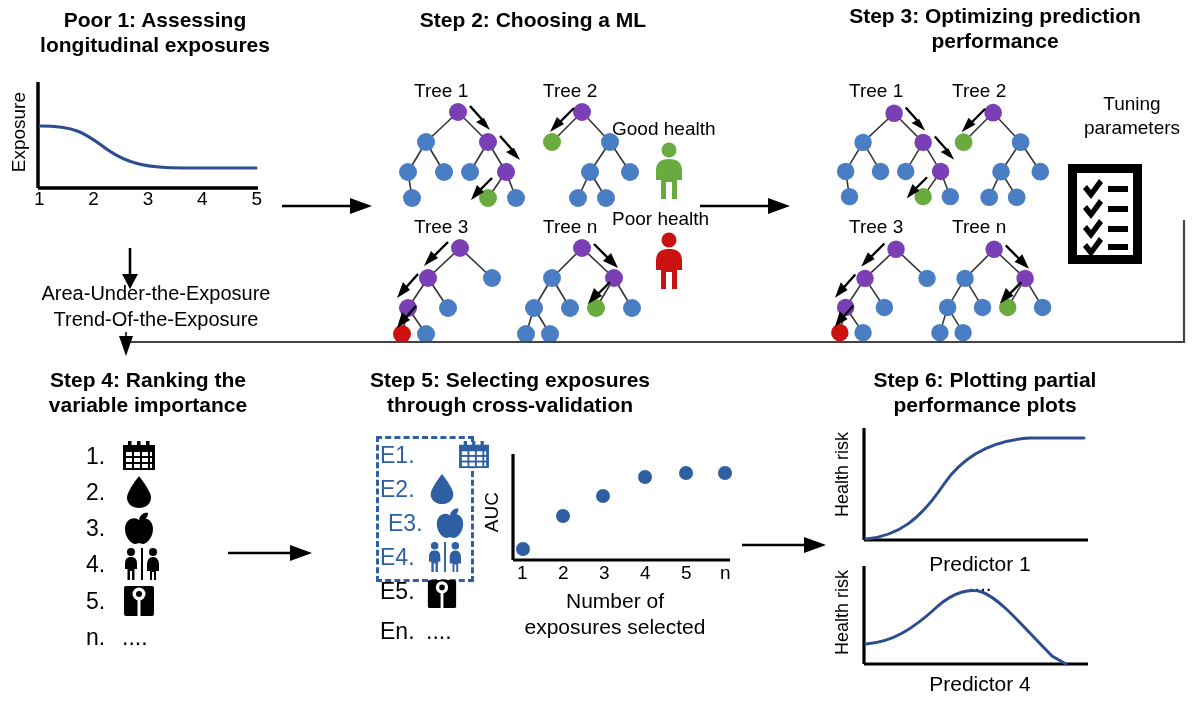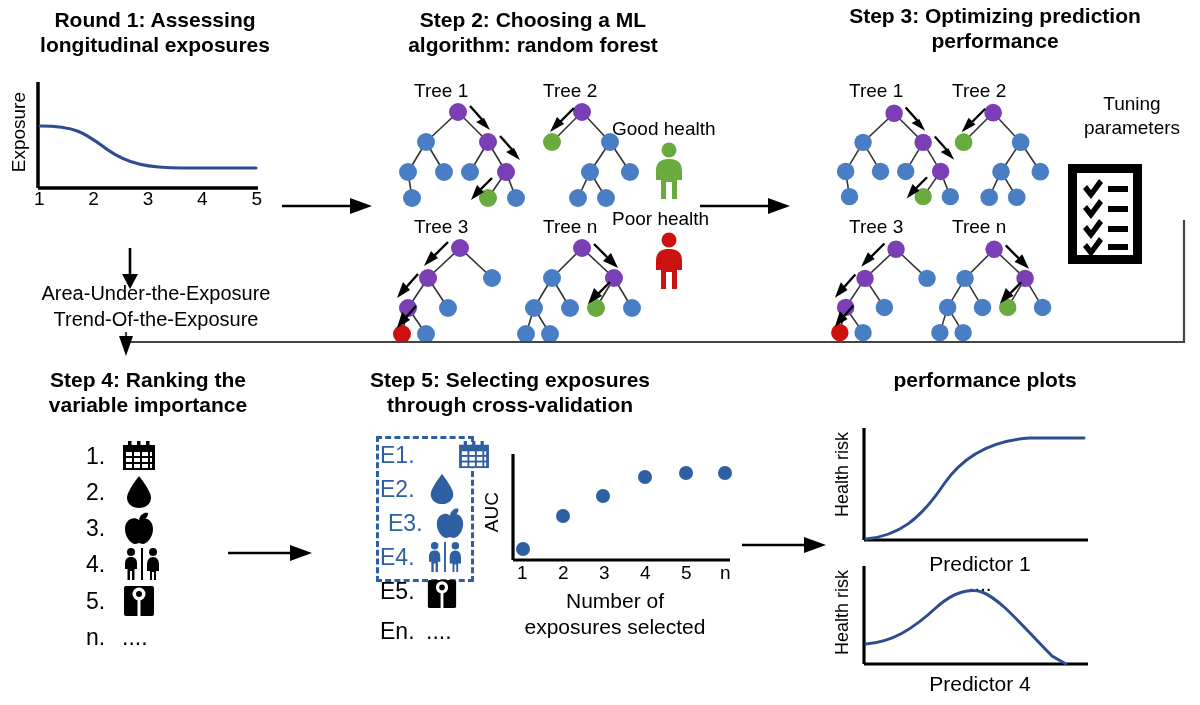--- a/index.html
+++ b/index.html
@@ -12,21 +12,21 @@
   .vert{writing-mode:vertical-rl;transform:rotate(180deg);font-size:19px;}
   svg{display:block;overflow:visible;}
   .rank-num{font-size:23px;font-family:"Liberation Sans",sans-serif;}
   .blue-txt{color:#2e5fa3;}
   .dashbox{border:3px dashed #2e5fa3;}
 </style>
 </head>
 <body>
 
 <div class="abs title" style="left:10px;top:8px;width:290px;">
-  <div>Round 1: Assessing</div>
+  <div>Poor 1: Assessing</div>
   <div>longitudinal exposures</div>
 </div>
 
 <div class="abs" style="left:8px;top:78px;">
   <div class="abs vert" style="left:0px;top:14px;">Exposure</div>
   <svg width="260" height="128" viewBox="0 0 260 128">
     <line x1="30" y1="4" x2="30" y2="110" stroke="#000" stroke-width="3.5"></line>
     <line x1="30" y1="110" x2="250" y2="110" stroke="#000" stroke-width="3.5"></line>
     <path d="M32,48 C70,48 78,56 100,72 C120,86 140,90 175,90 L248,90" fill="none" stroke="#2e4d8e" stroke-width="3.2" stroke-linecap="round"></path>
   </svg>
@@ -49,21 +49,20 @@
   <div class="lbl" style="font-size:20px;line-height:1.3;">Trend-Of-the-Exposure</div>
 </div>
 
 <svg class="abs" style="left:282px;top:195px;" width="92" height="22" viewBox="0 0 92 22">
   <line x1="0" y1="11" x2="72" y2="11" stroke="#000" stroke-width="2.6"></line>
   <polygon points="90,11 68,3 68,19" fill="#000"></polygon>
 </svg>
 
 <div class="abs title" style="left:378px;top:8px;width:310px;">
   <div>Step 2: Choosing a ML</div>
-  <div>algorithm: random forest</div>
 </div>
 
 <div class="abs lbl" style="left:414px;top:80px;">Tree 1</div>
 <div class="abs lbl" style="left:543px;top:80px;">Tree 2</div>
 <div class="abs lbl" style="left:414px;top:216px;">Tree 3</div>
 <div class="abs lbl" style="left:543px;top:216px;">Tree n</div>
 
 <svg class="abs" style="left:396px;top:100px;" width="130" height="108" viewBox="0 0 130 108">
   <g stroke="#333" stroke-width="1.6" fill="none">
     <line x1="62" y1="12" x2="30" y2="42"></line>
@@ -494,20 +493,21 @@
   <div>Number of</div>
   <div>exposures selected</div>
 </div>
 
 <svg class="abs" style="left:742px;top:534px;" width="86" height="22" viewBox="0 0 86 22">
   <line x1="0" y1="11" x2="66" y2="11" stroke="#000" stroke-width="2.6"></line>
   <polygon points="84,11 62,3 62,19" fill="#000"></polygon>
 </svg>
 
 <div class="abs title" style="left:820px;top:368px;width:330px;">
+  <div>Step 6: Plotting partial</div>
   <div>performance plots</div>
 </div>
 
 <div class="abs vert" style="left:832px;top:432px;font-size:18px;">Health risk</div>
 <svg class="abs" style="left:858px;top:428px;" width="232" height="122" viewBox="0 0 232 122">
   <line x1="6" y1="0" x2="6" y2="112" stroke="#000" stroke-width="3.2"></line>
   <line x1="6" y1="112" x2="230" y2="112" stroke="#000" stroke-width="3.2"></line>
   <path d="M8,111 C40,108 62,92 86,56 C108,24 140,12 172,10 L226,10" fill="none" stroke="#2e4d8e" stroke-width="3" stroke-linecap="round"></path>
 </svg>
 <div class="abs" style="left:880px;top:552px;width:200px;text-align:center;font-size:21px;">Predictor 1</div>

